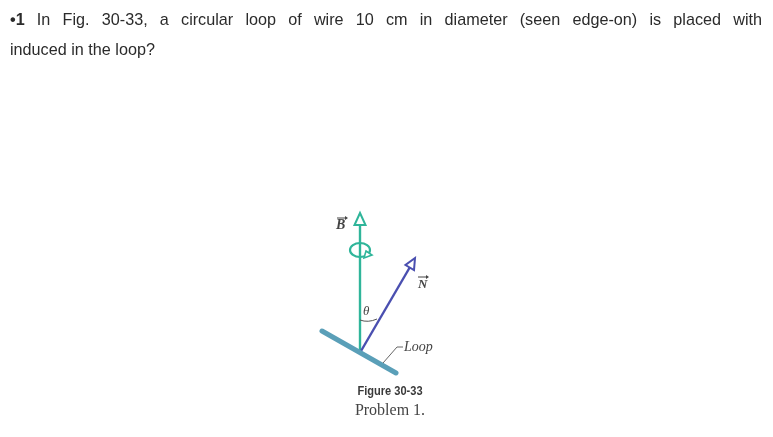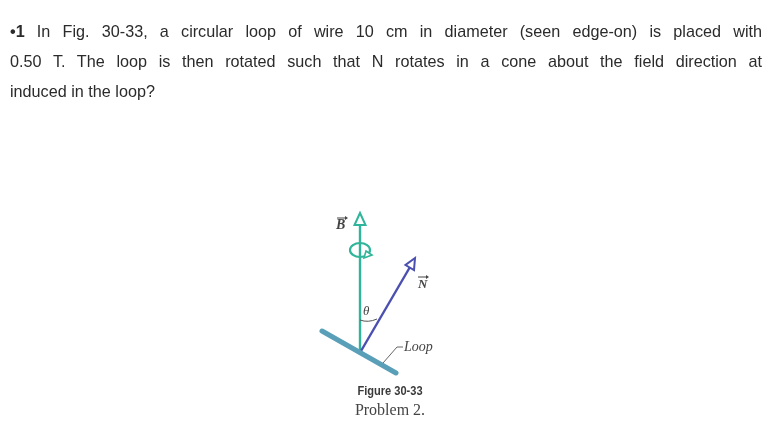--- a/index.html
+++ b/index.html
@@ -15,21 +15,21 @@
     font-family: "Liberation Sans", "DejaVu Sans", sans-serif;
     color: #2b2b2b;
   }
   .problem {
     position: absolute;
     left: 10px;
     top: 0;
     width: 760px;
     font-size: 16.2px;
     line-height: 30px;
-    padding-top: 16px;
+    padding-top: 4px;
   }
   .line {
     display: block;
     white-space: nowrap;
     height: 30px;
     line-height: 30px;
   }
   .line.justify {
     text-align: justify;
     text-align-last: justify;
@@ -71,21 +71,20 @@
     font-family: "Liberation Serif", "DejaVu Serif", serif;
     color: #444;
     font-style: italic;
   }
 </style>
 </head>
 <body>
 
 <div class="problem">
   <span class="line justify"><span class="bold">•1</span><span> In Fig. 30-33, a circular loop of wire 10 cm in diameter (seen edge-on) is placed with</span></span>
-  <span class="line justify"><span>0.50 T. The loop is then rotated such that N rotates in a cone about the field direction at</span></span>
   <span class="line"><span>induced in the loop?</span></span>
 </div>
 
 <div class="figure">
   <svg width="180" height="180" viewBox="0 0 180 180">
 
     <line x1="60" y1="146" x2="60" y2="18" stroke="#2fb59a" stroke-width="2.4"></line>
     <polygon points="60,8 54.5,20 65.5,20" fill="#ffffff" stroke="#2fb59a" stroke-width="2"></polygon>
 
     <ellipse cx="60" cy="45" rx="10" ry="7" fill="none" stroke="#2fb59a" stroke-width="2.2"></ellipse>
@@ -103,14 +102,14 @@
     <line x1="37" y1="13" x2="45" y2="13" stroke="#444" stroke-width="1"></line>
     <polygon points="45,11 48,13 45,15" fill="#444"></polygon>
     <line x1="118" y1="72" x2="126" y2="72" stroke="#444" stroke-width="1"></line>
     <polygon points="126,70 129,72 126,74" fill="#444"></polygon>
   </svg>
   <span class="fig-label" style="left:36px; top:12px; font-size:14px; font-style:italic; font-weight:bold;">B</span>
   <span class="fig-label" style="left:118px; top:71px; font-size:13px; font-style:italic; font-weight:bold;">N</span>
   <span class="fig-label" style="left:63px; top:98px; font-size:13px; font-style:italic;">θ</span>
   <span class="fig-label" style="left:104px; top:134px; font-size:14px;">Loop</span>
   <div class="caption caption-title">Figure 30-33</div>
-  <div class="caption caption-sub">Problem 2.</div>
+  <div class="caption caption-sub">Problem 1.</div>
 </div>
 
 </body></html>

